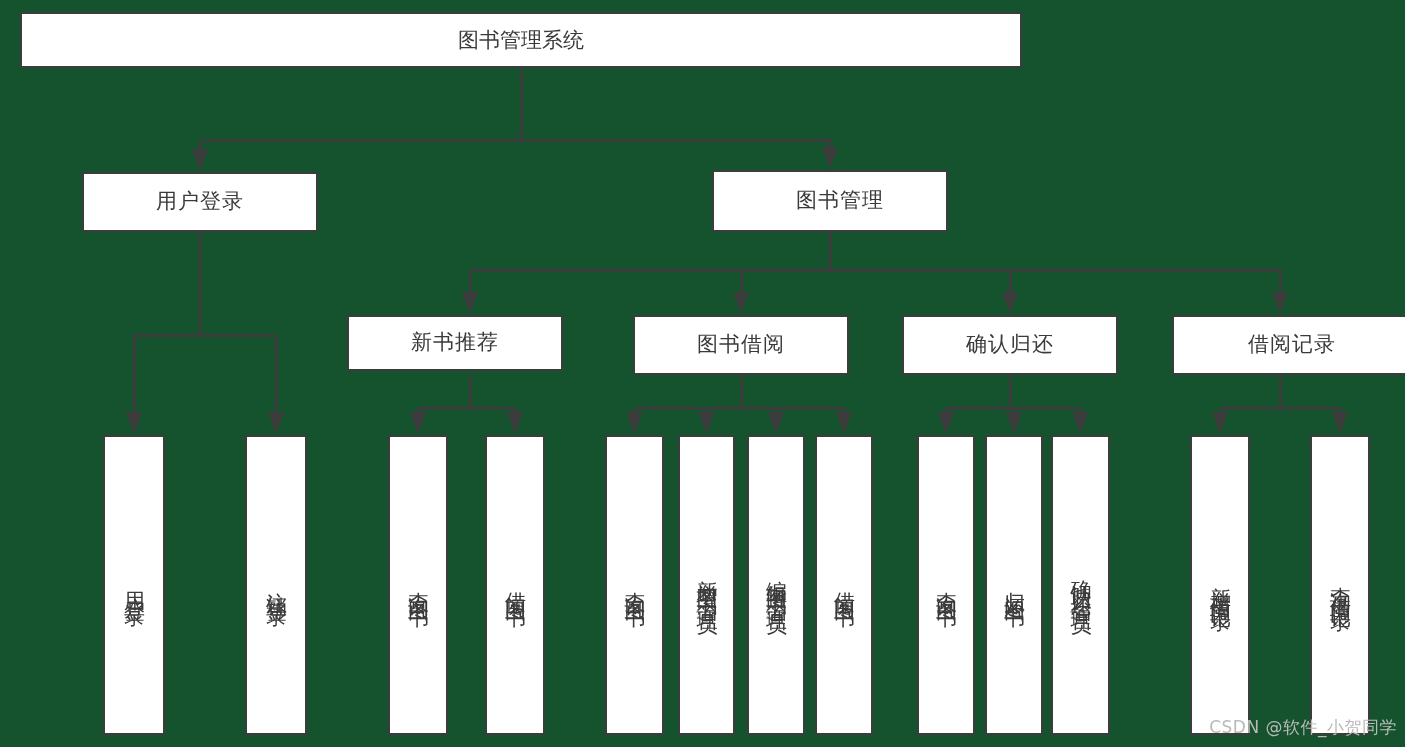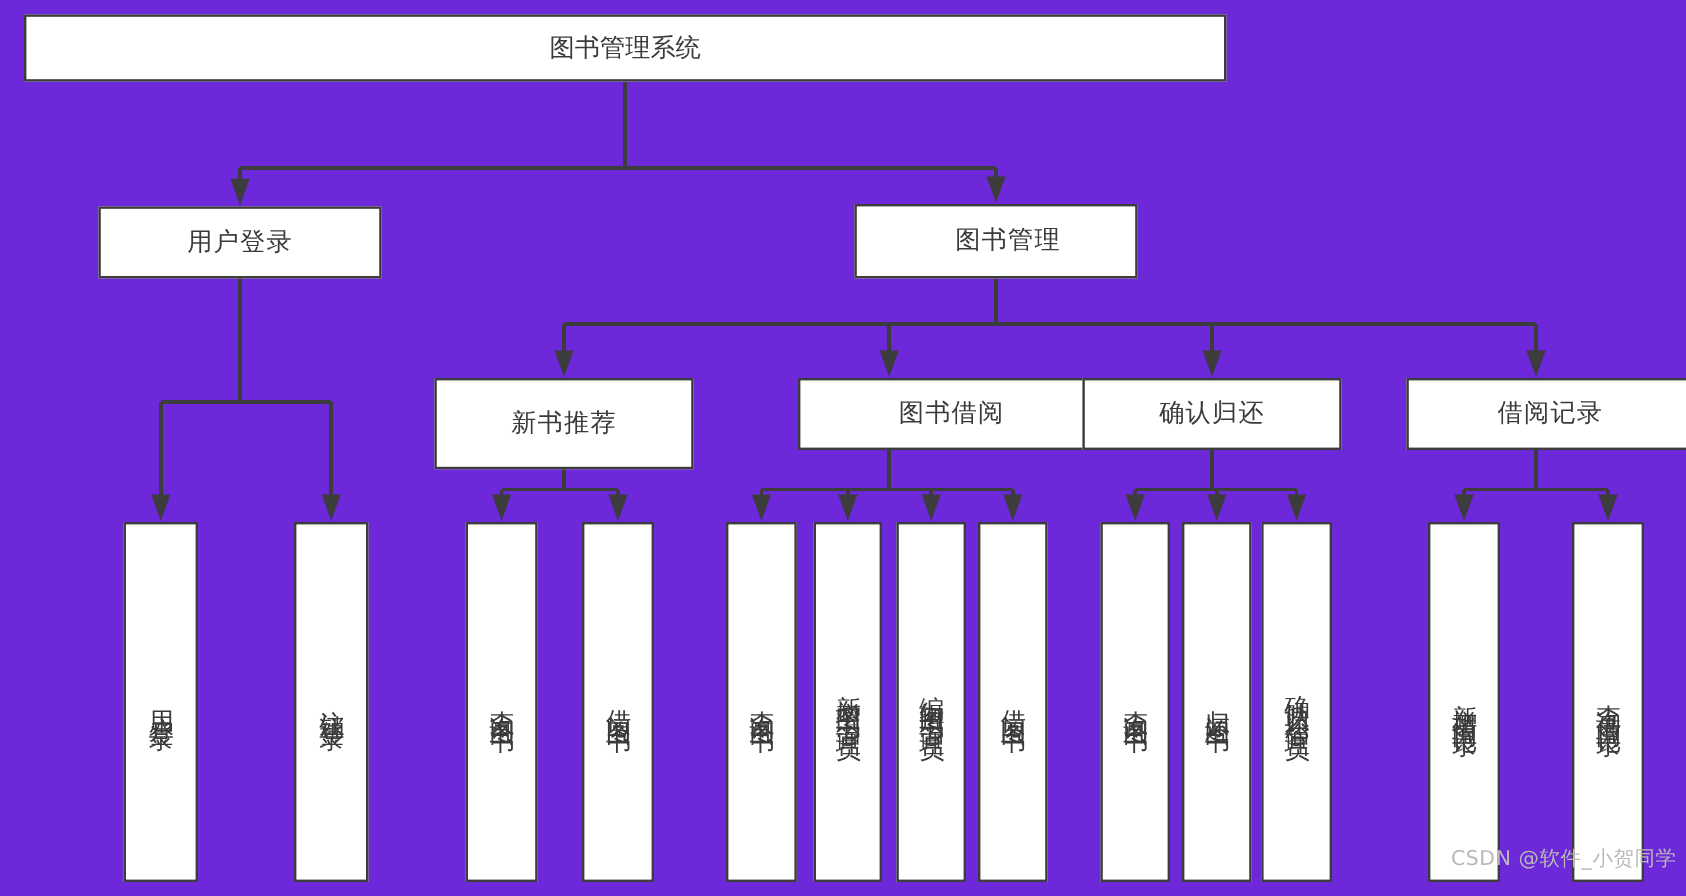--- a/index.html
+++ b/index.html
@@ -7,21 +7,21 @@
     padding: 0;
     background: #ffffff;
   }
   body {
     font-family: "DejaVu Sans", "Liberation Sans", sans-serif;
   }
   #canvas {
     position: relative;
     width: 1405px;
     height: 747px;
-    background: #6d28d9;
+    background: #14532d;
     overflow: hidden;
   }
   svg#wires {
     position: absolute;
     left: 0;
     top: 0;
     width: 1405px;
     height: 747px;
     pointer-events: none;
   }
@@ -52,21 +52,21 @@
     writing-mode: vertical-rl;
     text-orientation: upright;
     letter-spacing: 5px;
     line-height: 1;
     white-space: nowrap;
     text-align: center;
   }
   .watermark {
     position: absolute;
     right: 8px;
-    bottom: 20px;
+    bottom: 8px;
     font-size: 17px;
     color: #b9b9b9;
     letter-spacing: 0.5px;
     white-space: nowrap;
     text-align: right;
   }
 </style>
 </head>
 <body>
 
@@ -130,24 +130,24 @@
   <div id="nodes">
       <div class="node root" style="left: 20px; top: 12px; width: 1002px; height: 56px;">
         <span>图书管理系统</span>
       </div>
       <div class="node horiz" style="left: 82px; top: 172px; width: 236px; height: 60px;">
         <span>用户登录</span>
       </div>
       <div class="node horiz" style="left: 712px; top: 170px; width: 236px; height: 62px; padding-left: 20px;">
         <span>图书管理</span>
       </div>
-      <div class="node horiz" style="left: 362px; top: 315px; width: 216px; height: 76px;">
+      <div class="node horiz" style="left: 347px; top: 315px; width: 216px; height: 56px;">
         <span>新书推荐</span>
       </div>
-      <div class="node horiz" style="left: 665px; top: 315px; width: 256px; height: 60px;">
+      <div class="node horiz" style="left: 633px; top: 315px; width: 216px; height: 60px;">
         <span>图书借阅</span>
       </div>
       <div class="node horiz" style="left: 902px; top: 315px; width: 216px; height: 60px;">
         <span>确认归还</span>
       </div>
       <div class="node horiz" style="left: 1172px; top: 315px; width: 240px; height: 60px;">
         <span>借阅记录</span>
       </div>
       <div class="node leaf" style="left: 103px; top: 435px; width: 62px; height: 300px;">
         <span class="vtext">用户登录</span>

